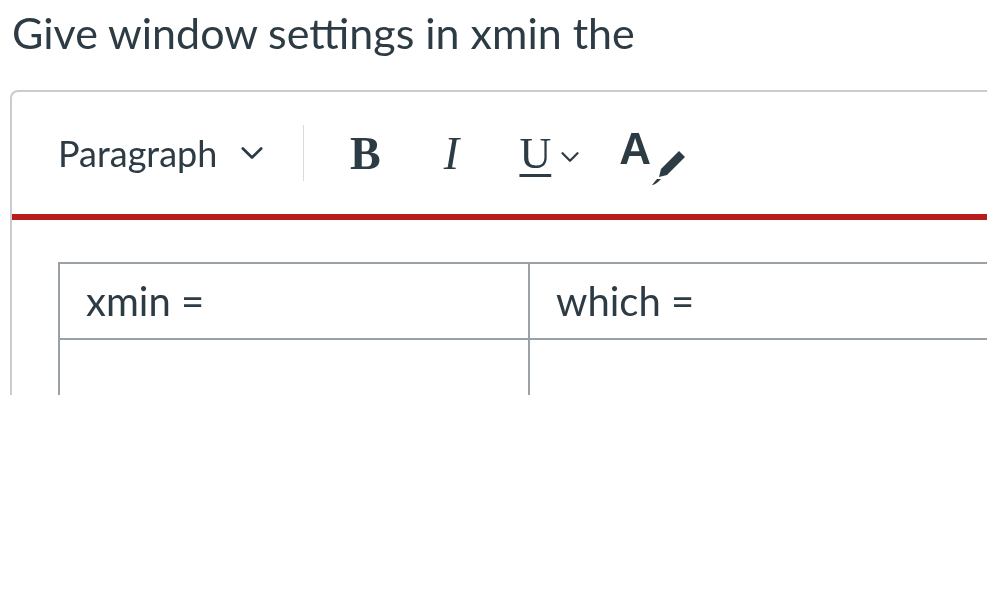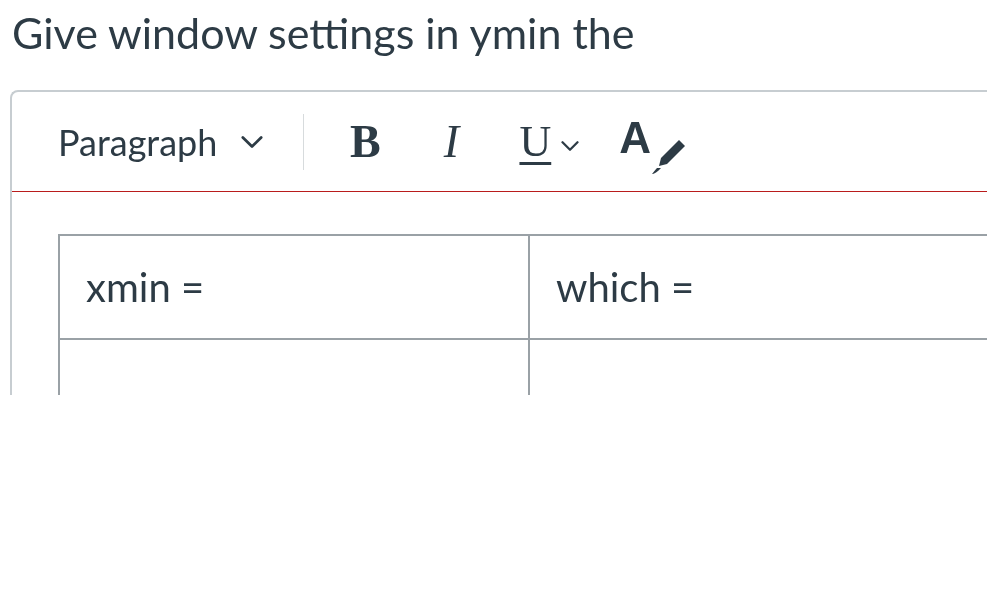--- a/index.html
+++ b/index.html
@@ -26,23 +26,23 @@
     .editor-wrapper {
       margin-left: 10px;
       border: 2px solid #c7cdd1;
       border-right: none;
       border-bottom: none;
       border-top-left-radius: 8px;
     }
     .toolbar {
       display: flex;
       align-items: center;
-      height: 100px;
+      height: 128px;
       padding: 0 0 0 46px;
-      border-bottom: 1px solid #b91c1c;
+      border-bottom: 6px solid #b91c1c;
     }
     .format-select {
       display: flex;
       align-items: center;
       gap: 24px;
       font-size: 36px;
       color: #2d3b45;
       padding-right: 40px;
       cursor: pointer;
     }
@@ -136,42 +136,42 @@
     .editor-body {
       padding: 42px 0 0 46px;
     }
     .data-table {
       border-collapse: collapse;
       width: 940px;
     }
     .data-table td {
       border: 2px solid #9aa1a6;
       border-right: 2px solid #9aa1a6;
-      height: 104px;
+      height: 76px;
       vertical-align: middle;
       font-size: 40px;
       color: #2d3b45;
       padding-left: 26px;
     }
     .data-table tr td:first-child {
       width: 470px;
     }
     .data-table tr td:last-child {
       border-right: none;
     }
     .data-table tr.row2 td {
       border-bottom: none;
       height: 56px;
     }
   </style>
 </head>
 <body>
 
 <div class="question-text">
-  <div>Give window settings in ymin the</div>
+  <div>Give window settings in xmin the</div>
 </div>
 
 <div class="editor-wrapper">
   <div class="toolbar">
     <div class="format-select">
       <span>Paragraph</span>
       <span class="chevron-down">
         <svg viewBox="0 0 24 14">
             <path d="M2 2 L12 12 L22 2" stroke="#2d3b45" stroke-width="3" fill="none" stroke-linecap="round" stroke-linejoin="round"></path>
           </svg>

